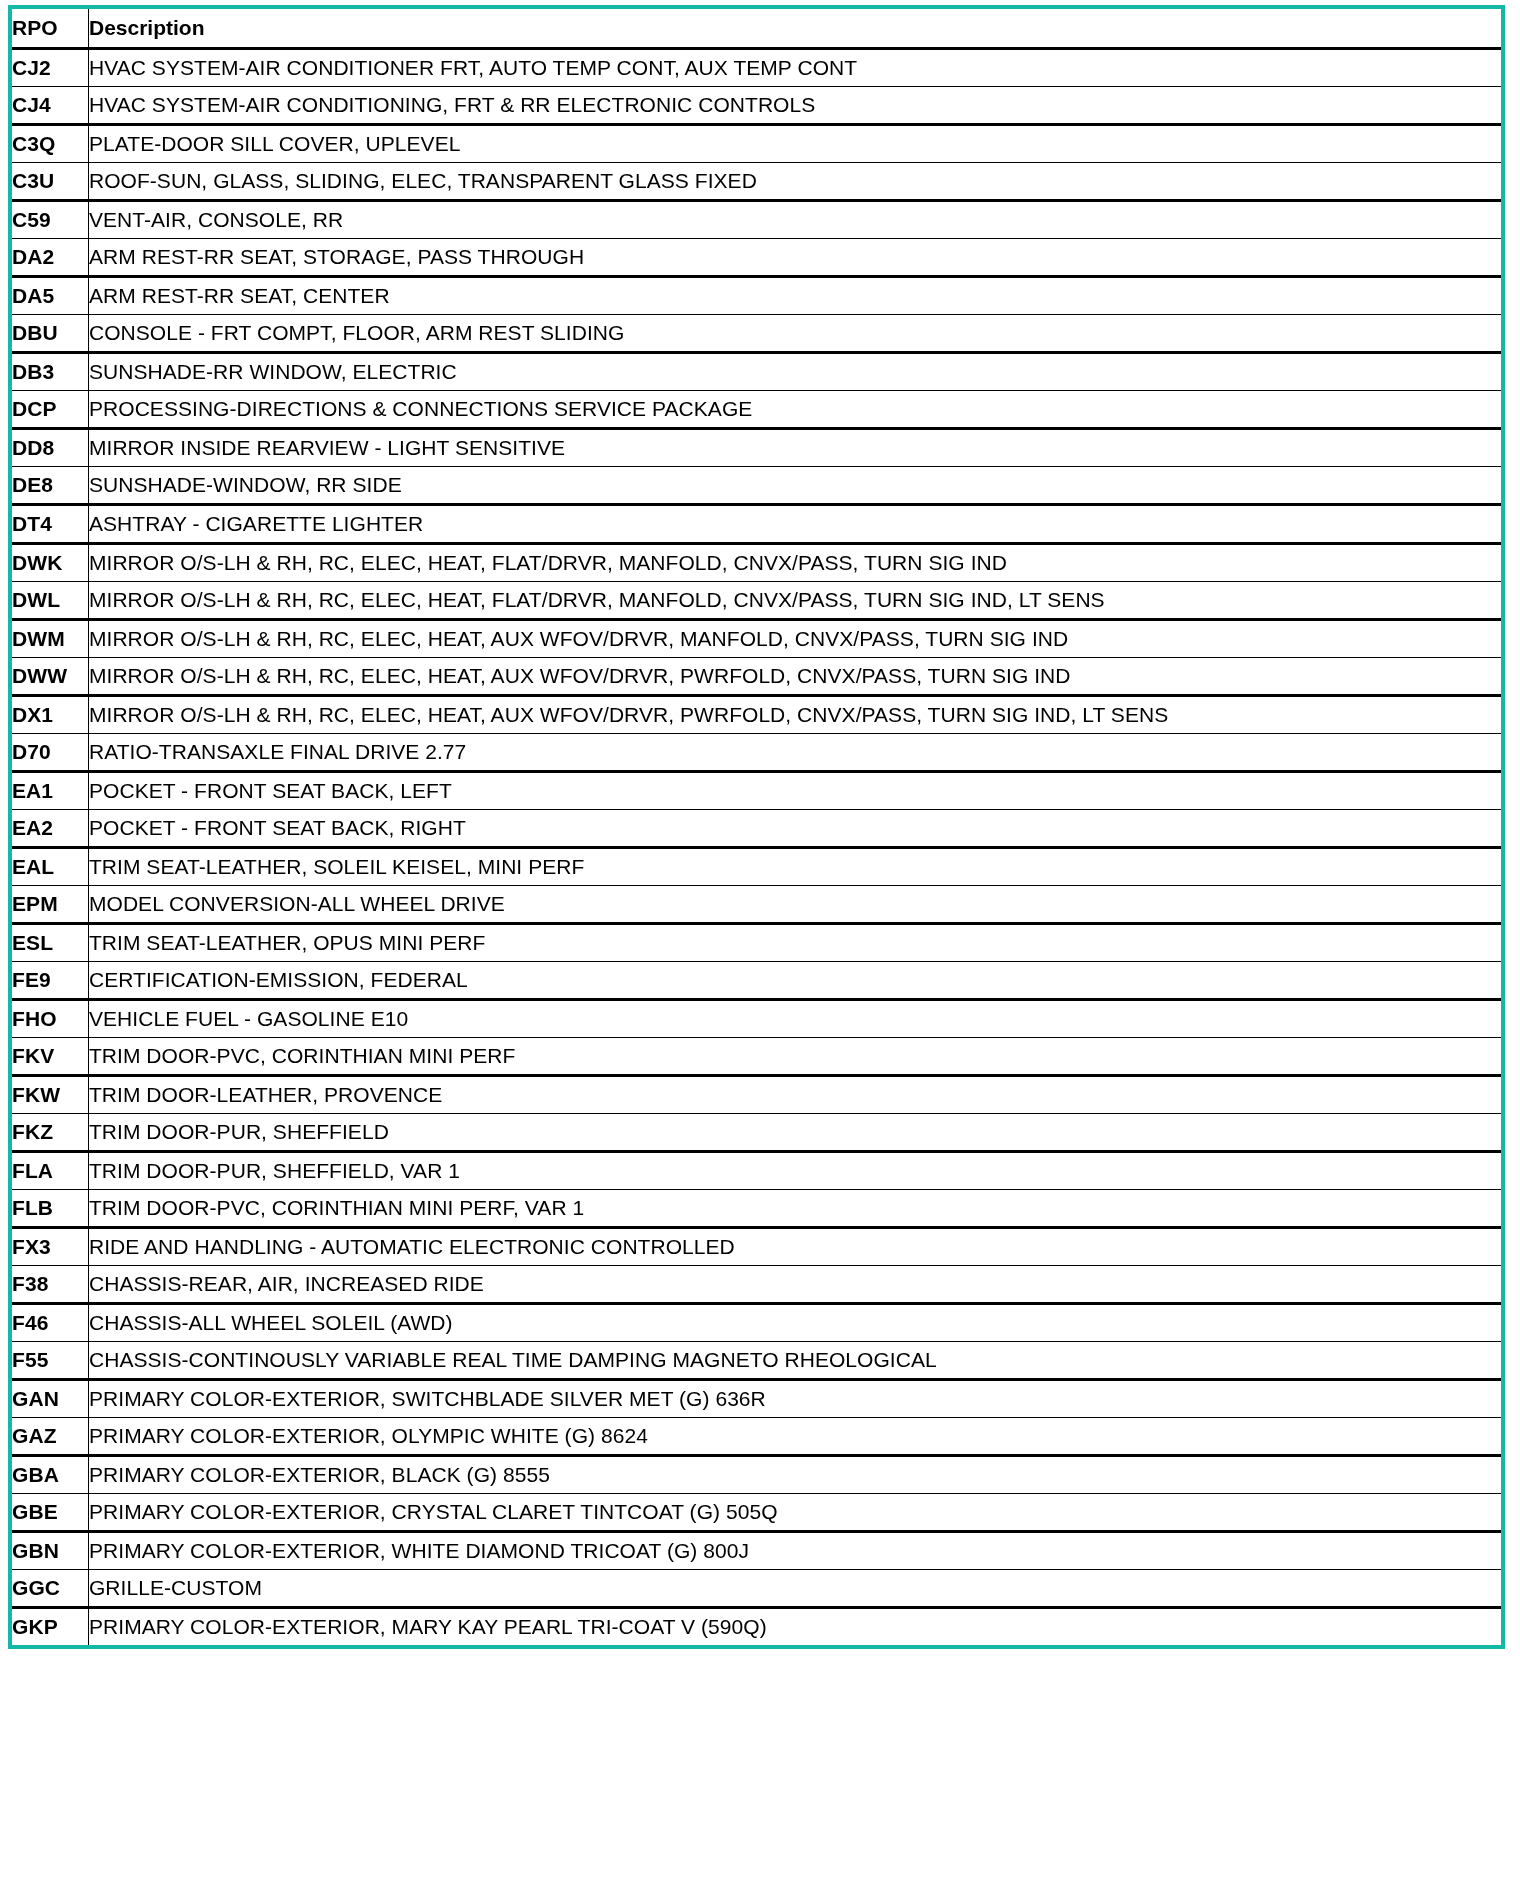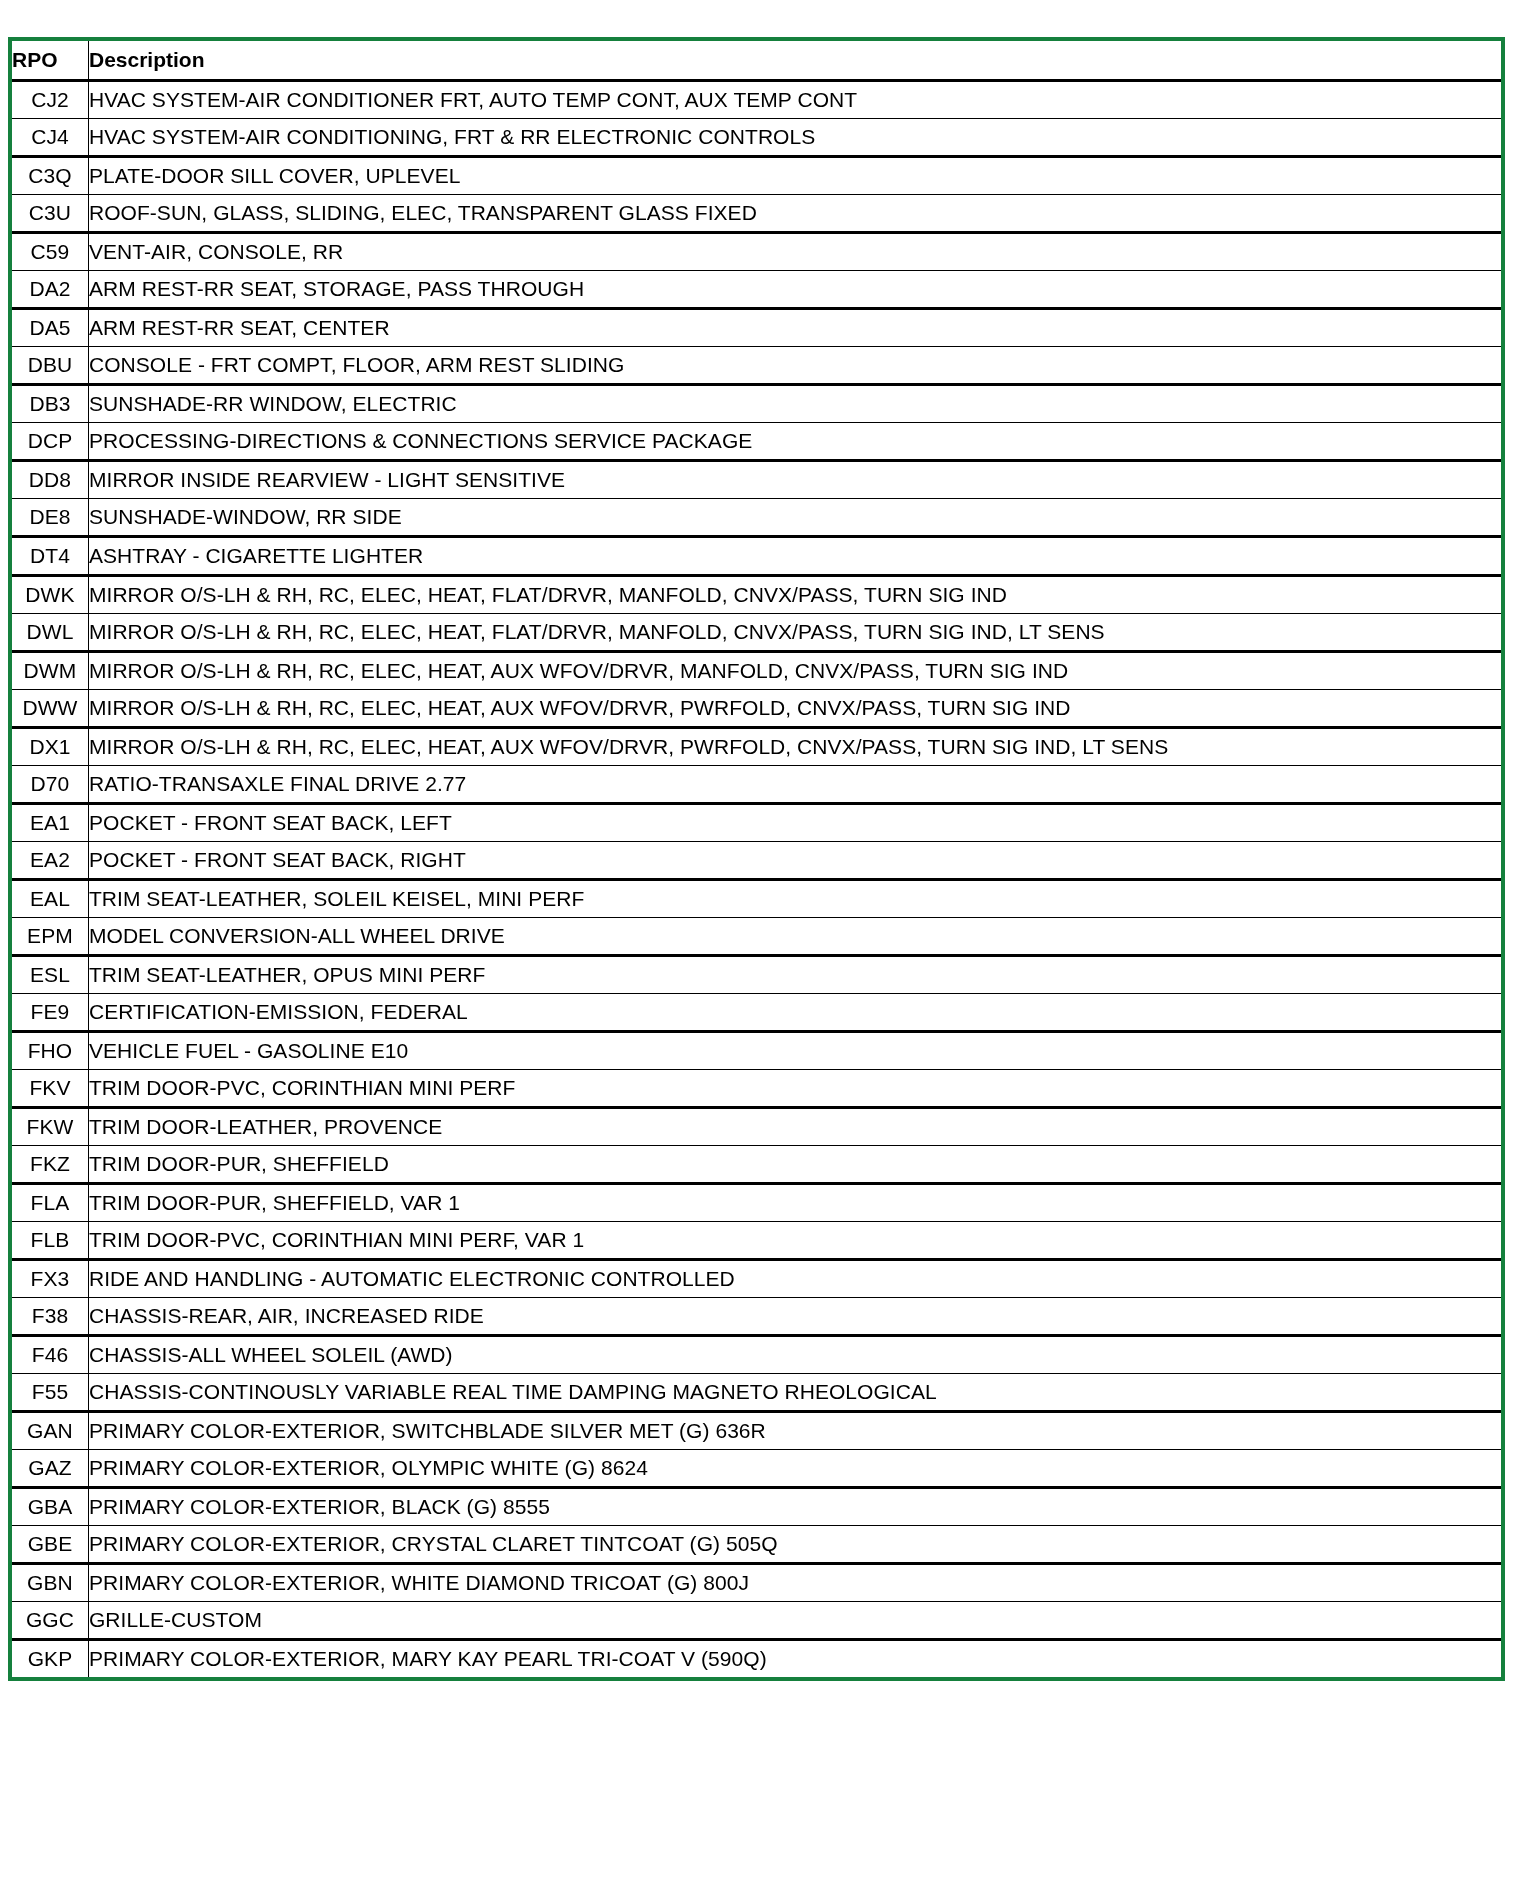--- a/index.html
+++ b/index.html
@@ -20,22 +20,21 @@
     width: 1520px;
     height: 1878px;
     box-sizing: border-box;
     padding: 5px 20px 4px 8px;
   }
 
   table.rpo-table {
     border-collapse: collapse;
     table-layout: fixed;
     width: 1497px;
-    border: 4px solid #15803d;
-    margin-top: 32px;
+    border: 4px solid #14b8a6;
   }
 
   table.rpo-table col.col-rpo { width: 78px; }
   table.rpo-table col.col-desc { width: 1406px; }
 
   table.rpo-table th,
   table.rpo-table td {
     border: 1px solid #000000;
     padding: 0;
     height: 36px;
@@ -60,23 +59,23 @@
 
   th.rpo-head {
     text-align: left;
     padding-left: 7px;
   }
   th.desc-head {
     text-align: left;
   }
 
   td.rpo-cell {
-    text-align: center;
     font-size: 21px;
     letter-spacing: 0.1px;
+    font-weight: bold;
   }
   td.desc-cell {
     text-align: left;
     padding-left: 8px;
     font-size: 21px;
     letter-spacing: 0.05px;
   }
 </style>
 </head>
 <body>

